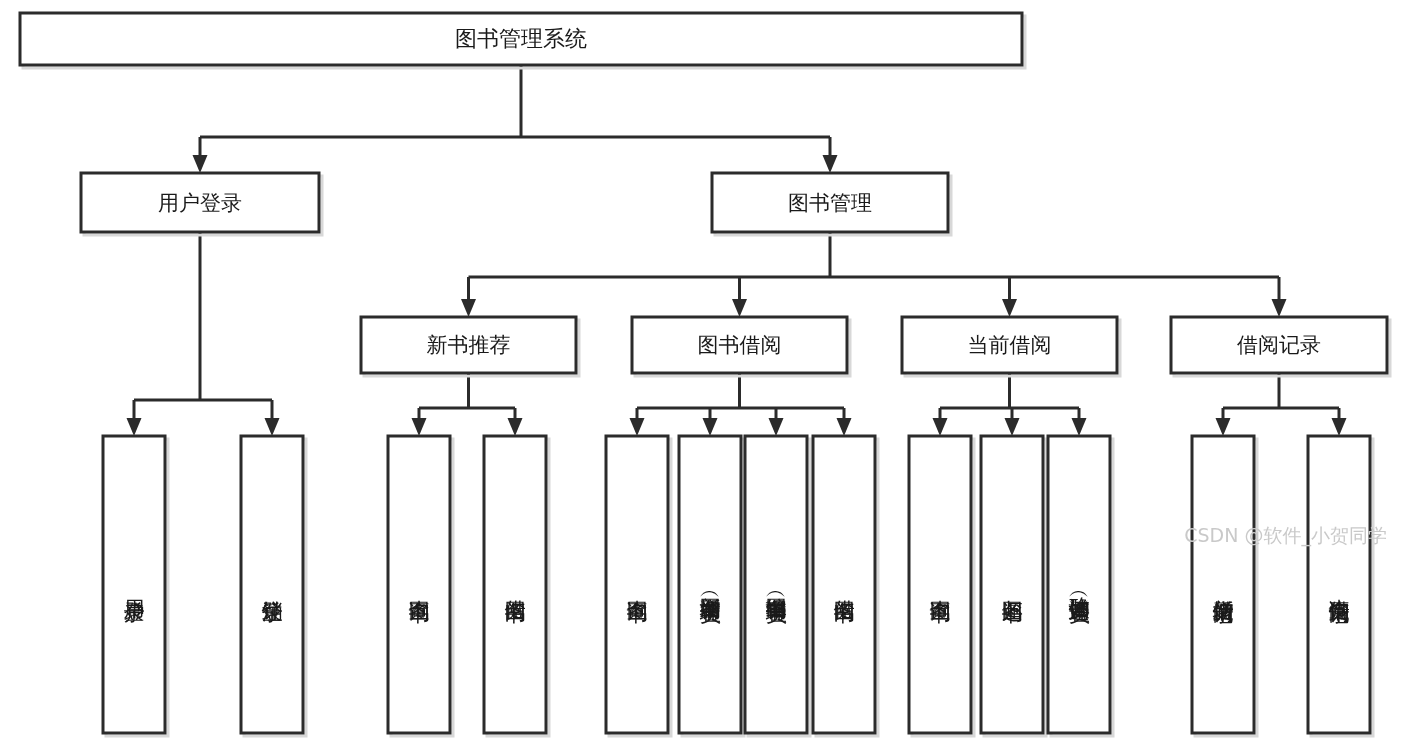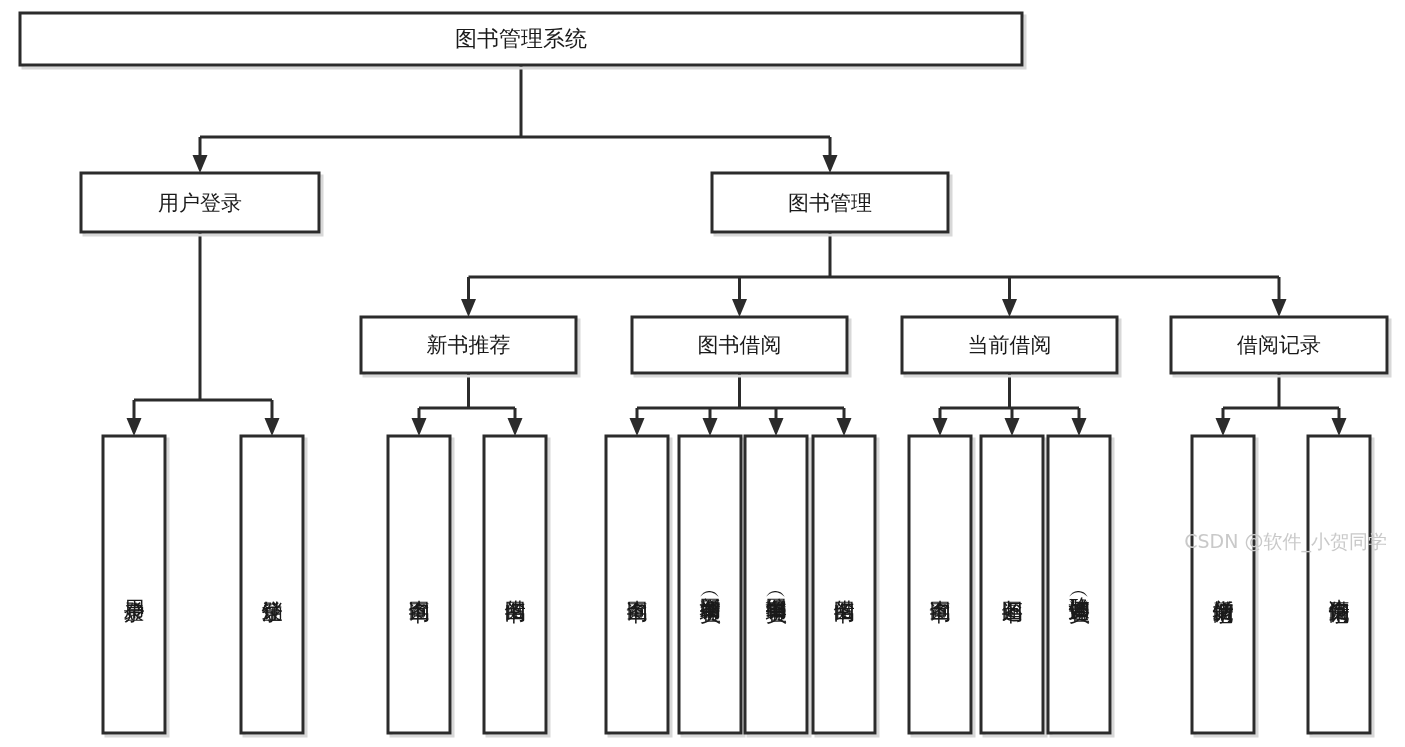--- a/index.html
+++ b/index.html
@@ -73,21 +73,21 @@
     text-align: center;
     display: flex;
     align-items: center;
     justify-content: center;
     white-space: nowrap;
     pointer-events: none;
   }
   .watermark {
     position: absolute;
     right: 18px;
-    bottom: 14px;
+    bottom: 20px;
     font-family: "DejaVu Sans", "Liberation Sans", sans-serif;
     font-size: 19px;
     color: #c9c9c9;
     white-space: nowrap;
     user-select: none;
   }
 </style>
 </head>
 <body>
 

